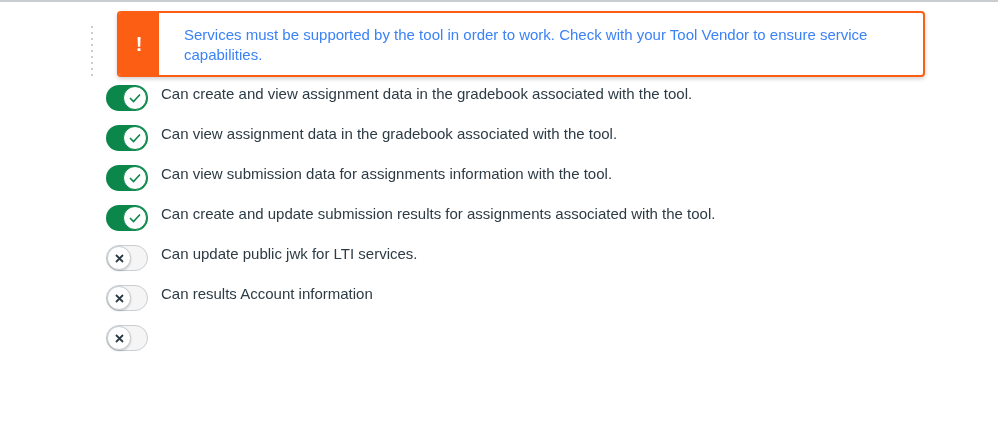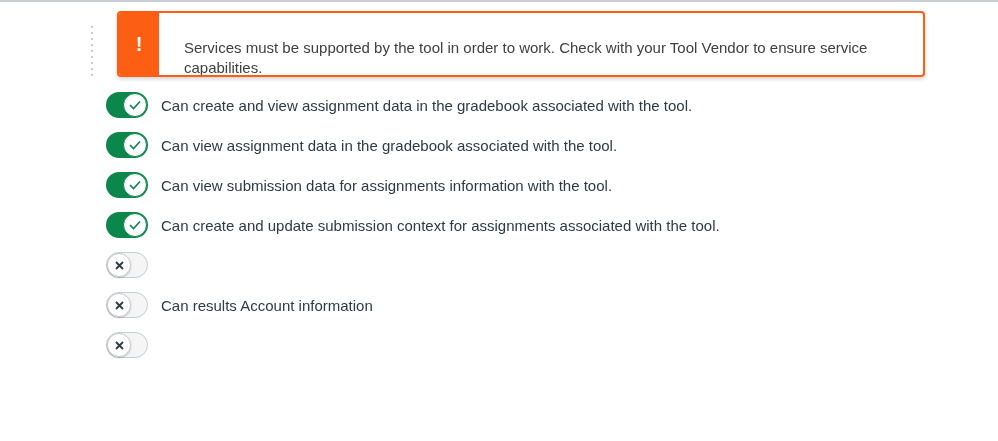--- a/index.html
+++ b/index.html
@@ -14,23 +14,23 @@
       background-size: 2px 6px; }
     .alert {
       position: absolute; left: 117px; top: 11px; width: 808px; height: 66px;
       border: 2px solid #fc5e13; border-radius: 4px; box-sizing: border-box;
       background: #fff; display: flex; box-shadow: 0 2px 4px rgba(0,0,0,0.18); overflow: hidden;
     }
     .alert-icon {
       width: 40px; background: #fc5e13; color: #fff; display: flex;
       align-items: center; justify-content: center; font-weight: bold; font-size: 20px;
     }
-    .alert-text { padding: 12px 0 8px 25px; font-size: 15px; line-height: 20px; color: #404040; width: 720px; margin-top: 13px; }
+    .alert-text { padding: 12px 0 8px 25px; font-size: 15px; line-height: 20px; color: #3b82f6; width: 720px; }
     .list { position: absolute; left: 106px; top: 85px; }
-    .row { display: flex; align-items: center; height: 40px; }
+    .row { display: flex; height: 40px; }
     .toggle {
       width: 42px; height: 26px; border-radius: 13px; position: relative; box-sizing: border-box;
       flex: 0 0 auto;
     }
     .toggle.on { background: #0b874b; }
     .toggle.off { background: #f5f5f5; border: 1px solid #c7cdd1; }
     .knob {
       position: absolute; top: 1px; width: 24px; height: 24px; border-radius: 50%;
       background: #fff; display: flex; align-items: center; justify-content: center;
       box-sizing: border-box;
@@ -87,30 +87,31 @@
     <span class="label">Can view submission data for assignments information with the tool.</span>
   </div>
   <div class="row">
     <div class="toggle on">
       <div class="knob">
         <svg width="12" height="10" viewBox="0 0 12 10">
             <path d="M1 5 L4.5 8.5 L11 1.5" stroke="#0b874b" stroke-width="1.6" fill="none"></path>
           </svg>
       </div>
     </div>
-    <span class="label">Can create and update submission context for assignments associated with the tool.</span>
+    <span class="label">Can create and update submission results for assignments associated with the tool.</span>
   </div>
   <div class="row">
     <div class="toggle off">
       <div class="knob">
         <svg width="9" height="9" viewBox="0 0 9 9">
             <path d="M1 1 L8 8 M8 1 L1 8" stroke="#2d3b45" stroke-width="1.8"></path>
           </svg>
       </div>
     </div>
+    <span class="label">Can update public jwk for LTI services.</span>
   </div>
   <div class="row">
     <div class="toggle off">
       <div class="knob">
         <svg width="9" height="9" viewBox="0 0 9 9">
             <path d="M1 1 L8 8 M8 1 L1 8" stroke="#2d3b45" stroke-width="1.8"></path>
           </svg>
       </div>
     </div>
     <span class="label">Can results Account information</span>

